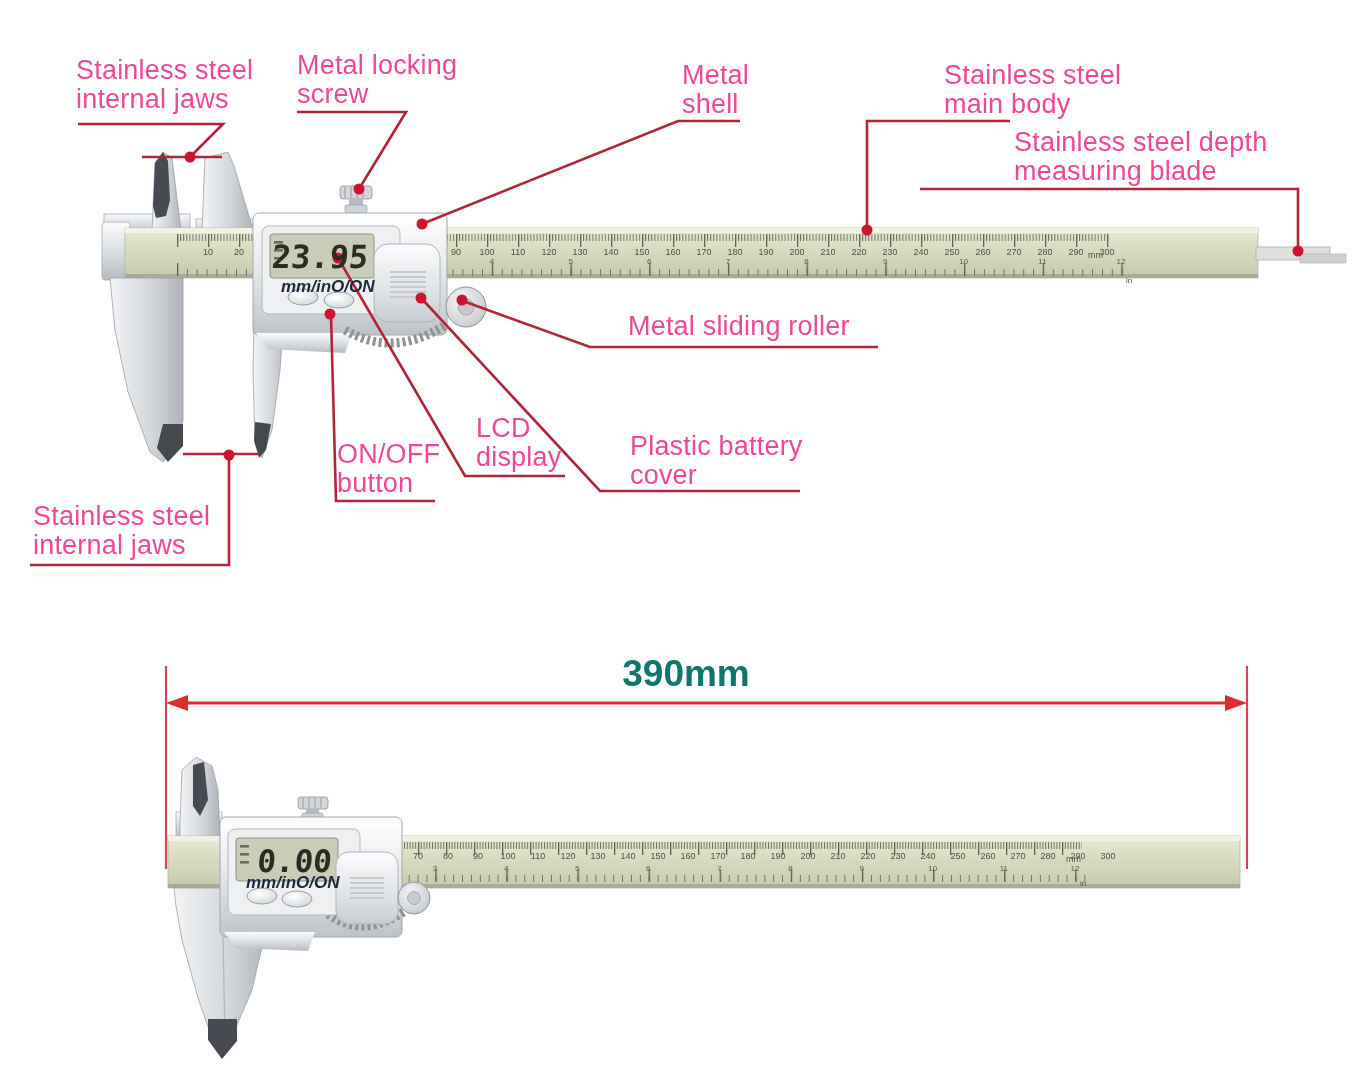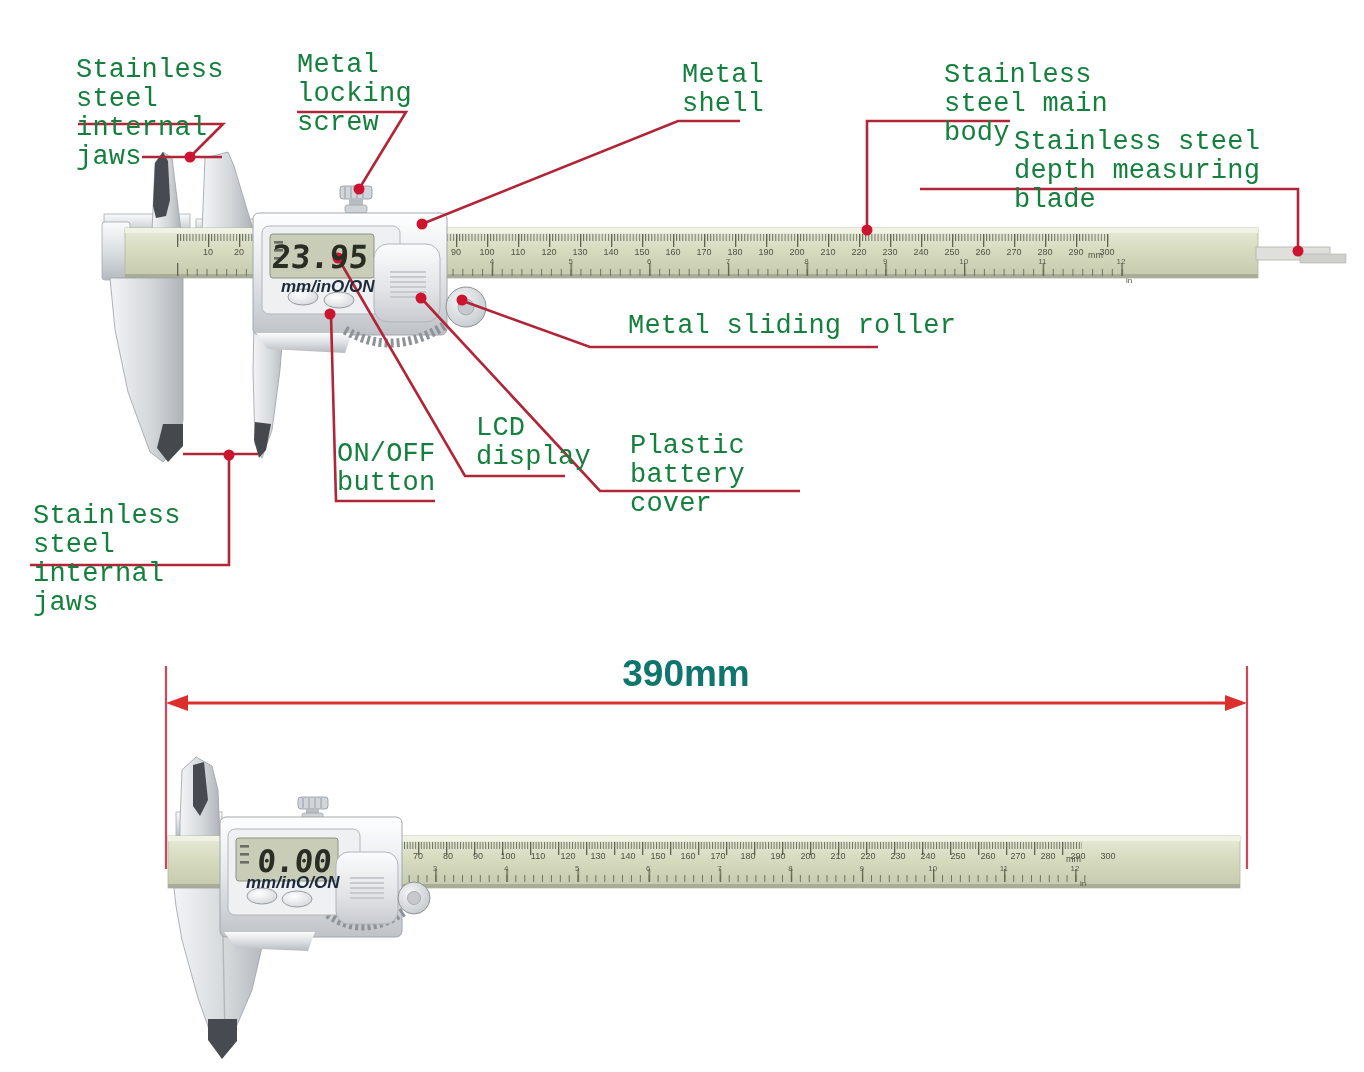--- a/index.html
+++ b/index.html
@@ -1,19 +1,19 @@
 <!DOCTYPE html>
 <html><head>
 <meta charset="utf-8">
 <style>
   html,body{margin:0;padding:0;background:#fff;}
   #stage{position:relative;width:1364px;height:1072px;background:#ffffff;overflow:hidden;
          font-family:"Liberation Sans",sans-serif;}
   #scene{position:absolute;left:0;top:0;}
-  .label{position:absolute;font-size:27px;line-height:29px;color:#15803d;letter-spacing:.2px;font-family:Liberation Mono, monospace;}
+  .label{position:absolute;font-size:27px;line-height:29px;color:#ec4899;letter-spacing:.2px;}
   .nowrap{white-space:nowrap;}
   .num-row{position:absolute;display:flex;justify-content:space-between;pointer-events:none;}
   .num-row span{flex:0 0 30px;width:30px;text-align:center;font-size:9px;line-height:11px;color:#50534四;color:#505344;}
   .num-row.inch span{font-size:8px;color:#5a5d4e;}
   .lcd-val{position:absolute;font-family:"DejaVu Sans Mono",monospace;font-weight:bold;
            color:#292d24;text-align:right;transform:skewX(-5deg);pointer-events:none;}
   .mode-row{position:absolute;display:flex;justify-content:space-between;
             font-style:italic;font-weight:bold;font-size:17px;color:#1c2a3a;pointer-events:none;}
   .unit{position:absolute;font-size:9px;color:#505344;pointer-events:none;margin-top:13px;}
   .dim-label{position:absolute;font-size:37px;font-weight:bold;color:#0f766e;text-align:center;}

